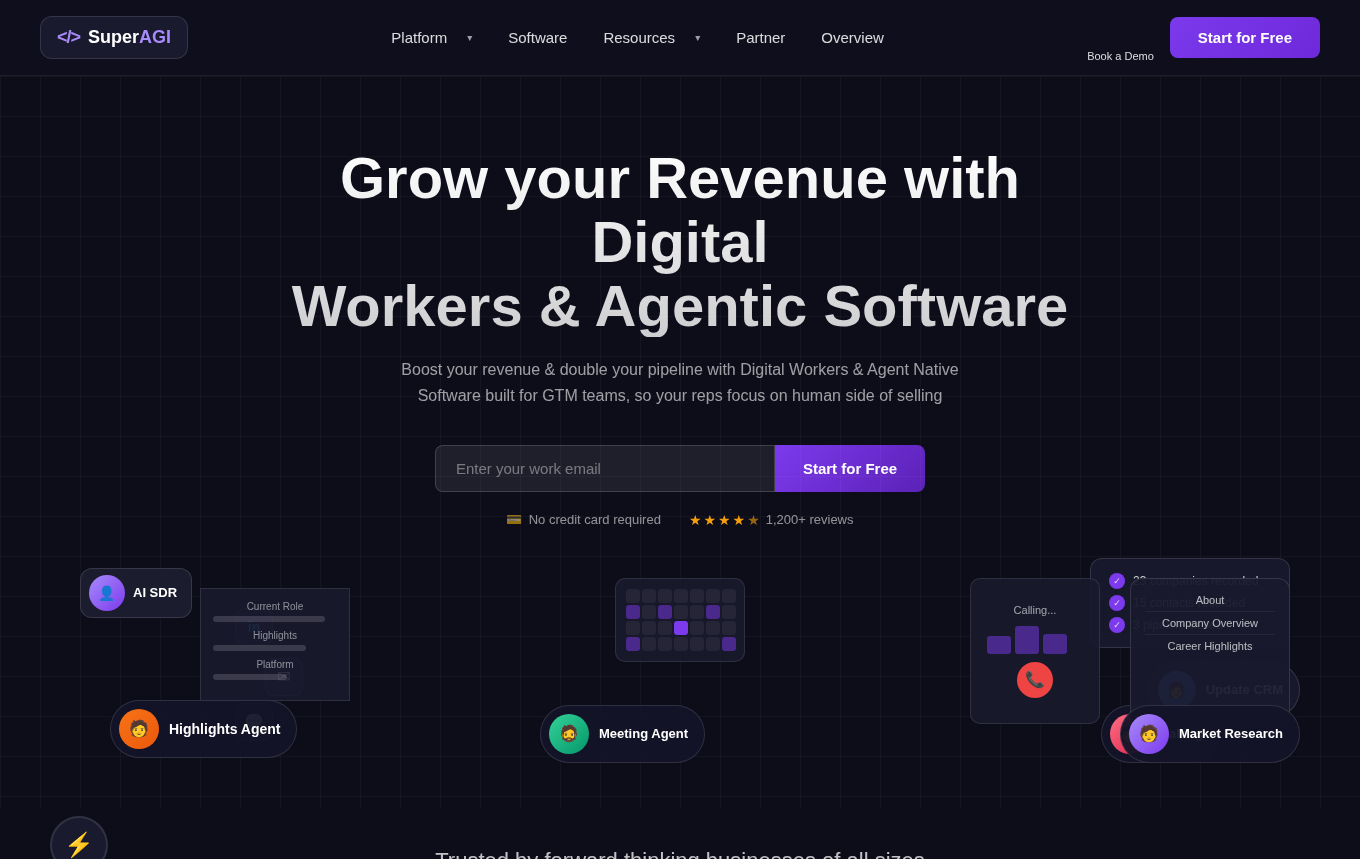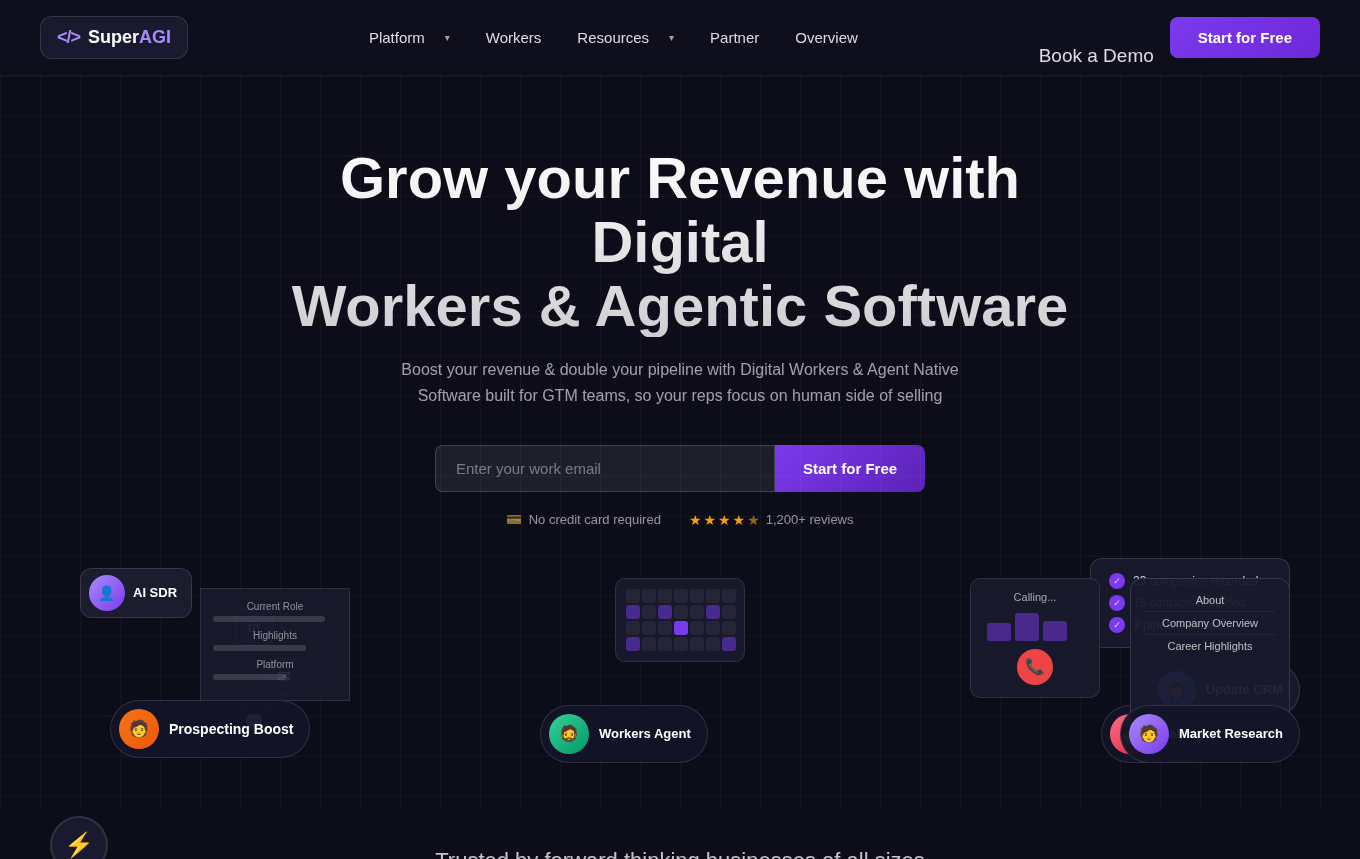--- a/index.html
+++ b/index.html
@@ -72,21 +72,21 @@
     }
 
     .nav-actions {
       display: flex;
       align-items: center;
       gap: 16px;
     }
 
     .btn-demo {
       color: rgba(255,255,255,0.85);
-      font-size: 19px;
+      font-size: 11px;
       cursor: pointer;
       background: none;
       border: none;
       margin-top: 37px;
     }
 
     .btn-start {
       background: linear-gradient(135deg, #7c3aed, #6d28d9);
       color: #fff;
       border: none;
@@ -387,21 +387,21 @@
     }
 
     
     .phone-mockup {
       position: absolute;
       right: 220px;
       top: 30px;
       background: rgba(25,25,45,0.9);
       border: 1px solid rgba(255,255,255,0.1);
       border-radius: 10px;
-      padding: 12px 16px;
+      padding: 25px 16px;
       min-width: 130px;
     }
 
     .calling-text {
       font-size: 11px;
       color: rgba(255,255,255,0.6);
       margin-bottom: 8px;
     }
 
     .phone-bars {
@@ -584,21 +584,21 @@
     <span class="nav-logo-icon">&lt;/&gt;</span>
     <span class="nav-logo-text">Super<span>AGI</span></span>
   </div>
 
   <div class="nav-links">
     <a class="nav-link">
       <span>Platform</span>
       <span class="chevron">▾</span>
     </a>
     <a class="nav-link">
-      <span>Workers</span>
+      <span>Software</span>
     </a>
     <a class="nav-link">
       <span>Resources</span>
       <span class="chevron">▾</span>
     </a>
     <a class="nav-link">
       <span>Partner</span>
     </a>
     <a class="nav-link">
       <span>Overview</span>
@@ -670,21 +670,21 @@
         <div class="field-bar" style="width:75%"></div>
       </div>
       <div class="profile-field">
         <div class="field-label">Platform</div>
         <div class="field-bar" style="width:60%"></div>
       </div>
     </div>
 
     <div class="prospecting-label">
       <div class="prospecting-avatar">🧑</div>
-      <span>Prospecting Boost</span>
+      <span>Highlights Agent</span>
     </div>
 
     <div class="stats-card">
       <div class="stat-row">
         <div class="check-icon">✓</div>
         <span>23 companies recorded</span>
       </div>
       <div class="stat-row">
         <div class="check-icon">✓</div>
         <span>15 contacts recorded</span>
@@ -728,21 +728,21 @@
         <div class="cal-cell"></div>
         <div class="cal-cell"></div>
         <div class="cal-cell"></div>
         <div class="cal-cell"></div>
         <div class="cal-cell active"></div>
       </div>
     </div>
 
     <div class="meeting-agent-label">
       <div class="meeting-avatar">🧔</div>
-      <span>Workers Agent</span>
+      <span>Meeting Agent</span>
     </div>
 
     <div class="phone-mockup">
       <div class="calling-text">Calling...</div>
       <div class="phone-bars">
         <div class="phone-bar" style="height:18px"></div>
         <div class="phone-bar" style="height:28px"></div>
         <div class="phone-bar" style="height:20px"></div>
       </div>
       <div class="hangup-btn">📞</div>

